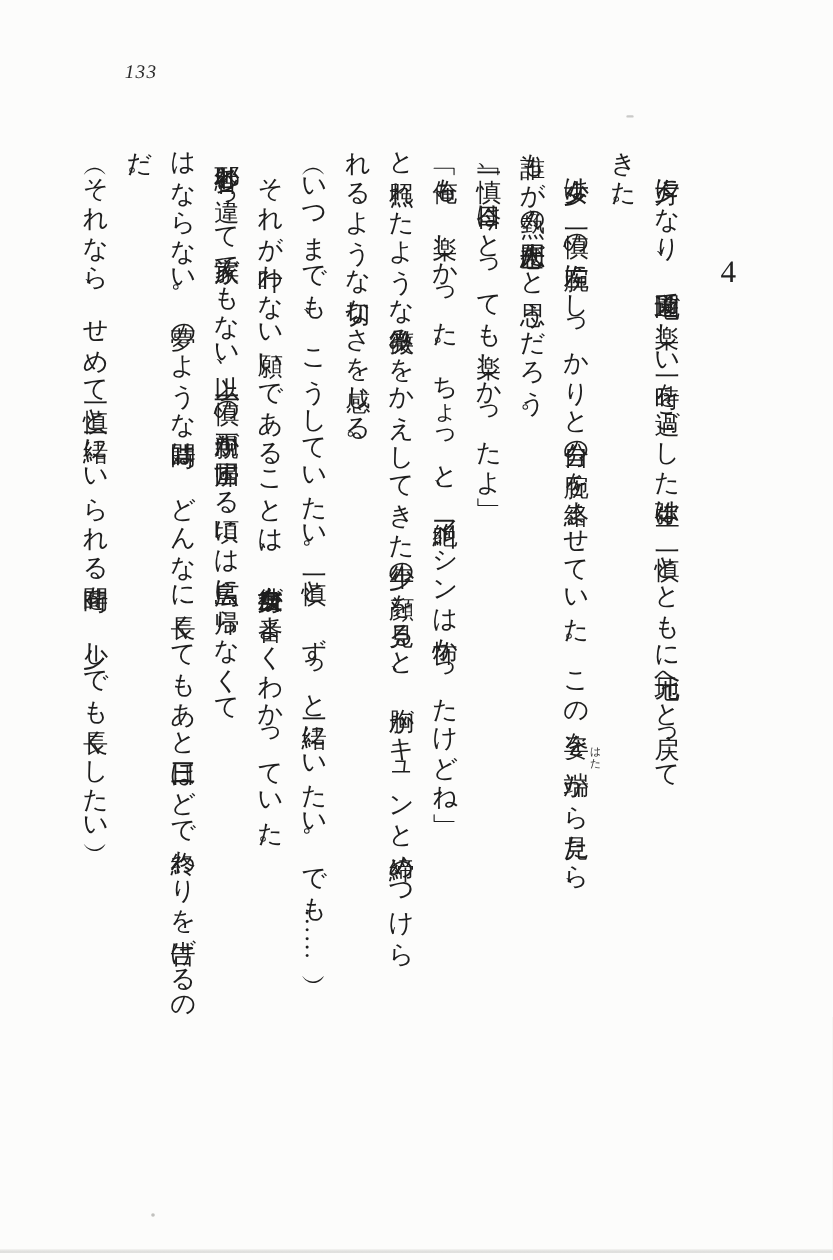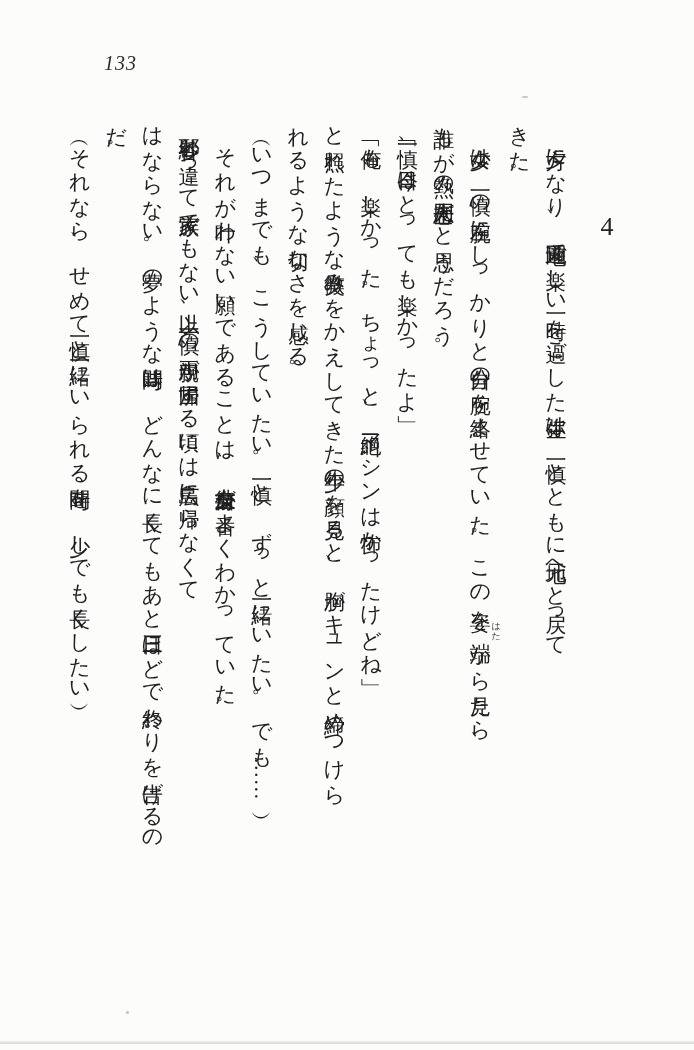--- a/index.html
+++ b/index.html
@@ -6,21 +6,21 @@
   .page{
     position:relative;
     width:694px;height:1050px;
     background:#fcfcfb;
     overflow:hidden;
     font-family:"Liberation Serif","DejaVu Serif",serif;
     color:#1e1e1e;
   }
   .folio{
     position:absolute;left:104px;top:52px;
-    font-size:20px;font-style:italic;
+    font-size:16px;font-style:italic;
     letter-spacing:1px;color:#2a2a2a;
   }
   .chapter-num{
     position:absolute;left:594px;top:212px;
     width:26px;text-align:center;
     font-size:26px;color:#222;
   }
   .vtext{
     position:absolute;top:112px;right:120px;height:842px;
     writing-mode:vertical-rl;

